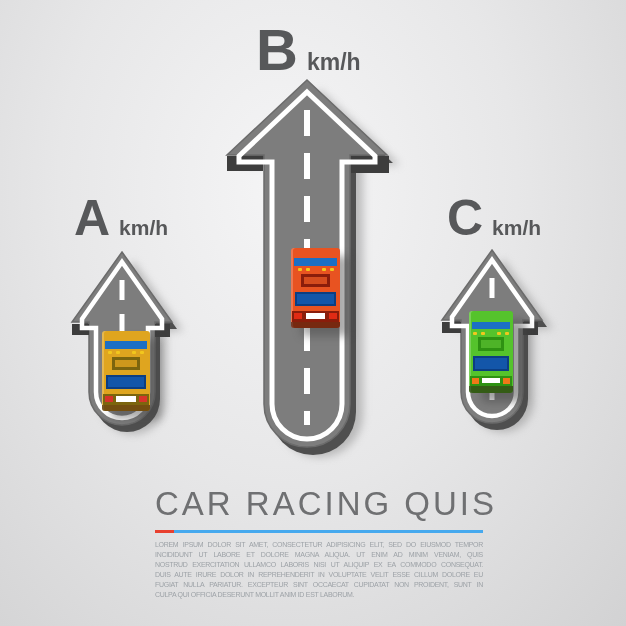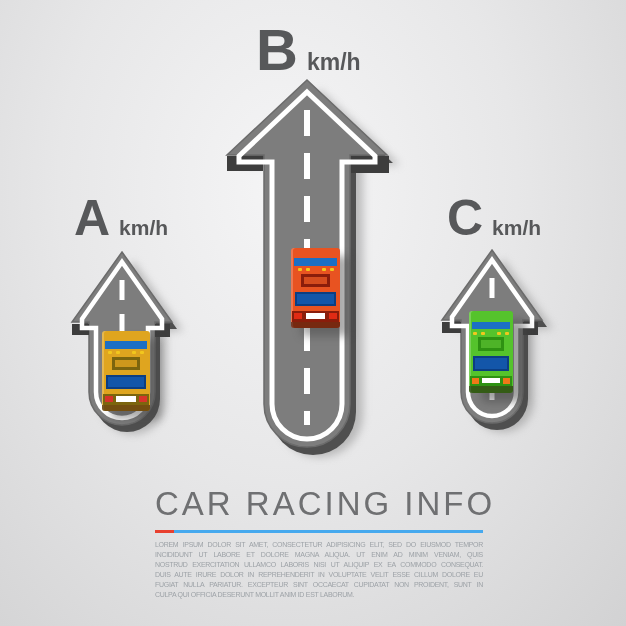--- a/index.html
+++ b/index.html
@@ -170,21 +170,21 @@
     <div class="t-cargo"></div>
     <div class="t-bumper">
       <div class="t-tail tl"></div>
       <div class="t-plate"></div>
       <div class="t-tail tr"></div>
     </div>
     <div class="t-base"></div>
   </div>
 
   <div class="footer">
-    <div class="title">CAR RACING INFO</div>
+    <div class="title">CAR RACING QUIS</div>
     <div class="divider">
       <span class="seg-red"></span>
       <span class="seg-blue"></span>
     </div>
     <div class="description">
       <div class="desc-line">LOREM IPSUM DOLOR SIT AMET, CONSECTETUR ADIPISICING ELIT, SED DO EIUSMOD TEMPOR</div>
       <div class="desc-line">INCIDIDUNT UT LABORE ET DOLORE MAGNA ALIQUA. UT ENIM AD MINIM VENIAM, QUIS</div>
       <div class="desc-line">NOSTRUD EXERCITATION ULLAMCO LABORIS NISI UT ALIQUIP EX EA COMMODO CONSEQUAT.</div>
       <div class="desc-line">DUIS AUTE IRURE DOLOR IN REPREHENDERIT IN VOLUPTATE VELIT ESSE CILLUM DOLORE EU</div>
       <div class="desc-line">FUGIAT NULLA PARIATUR. EXCEPTEUR SINT OCCAECAT CUPIDATAT NON PROIDENT, SUNT IN</div>

